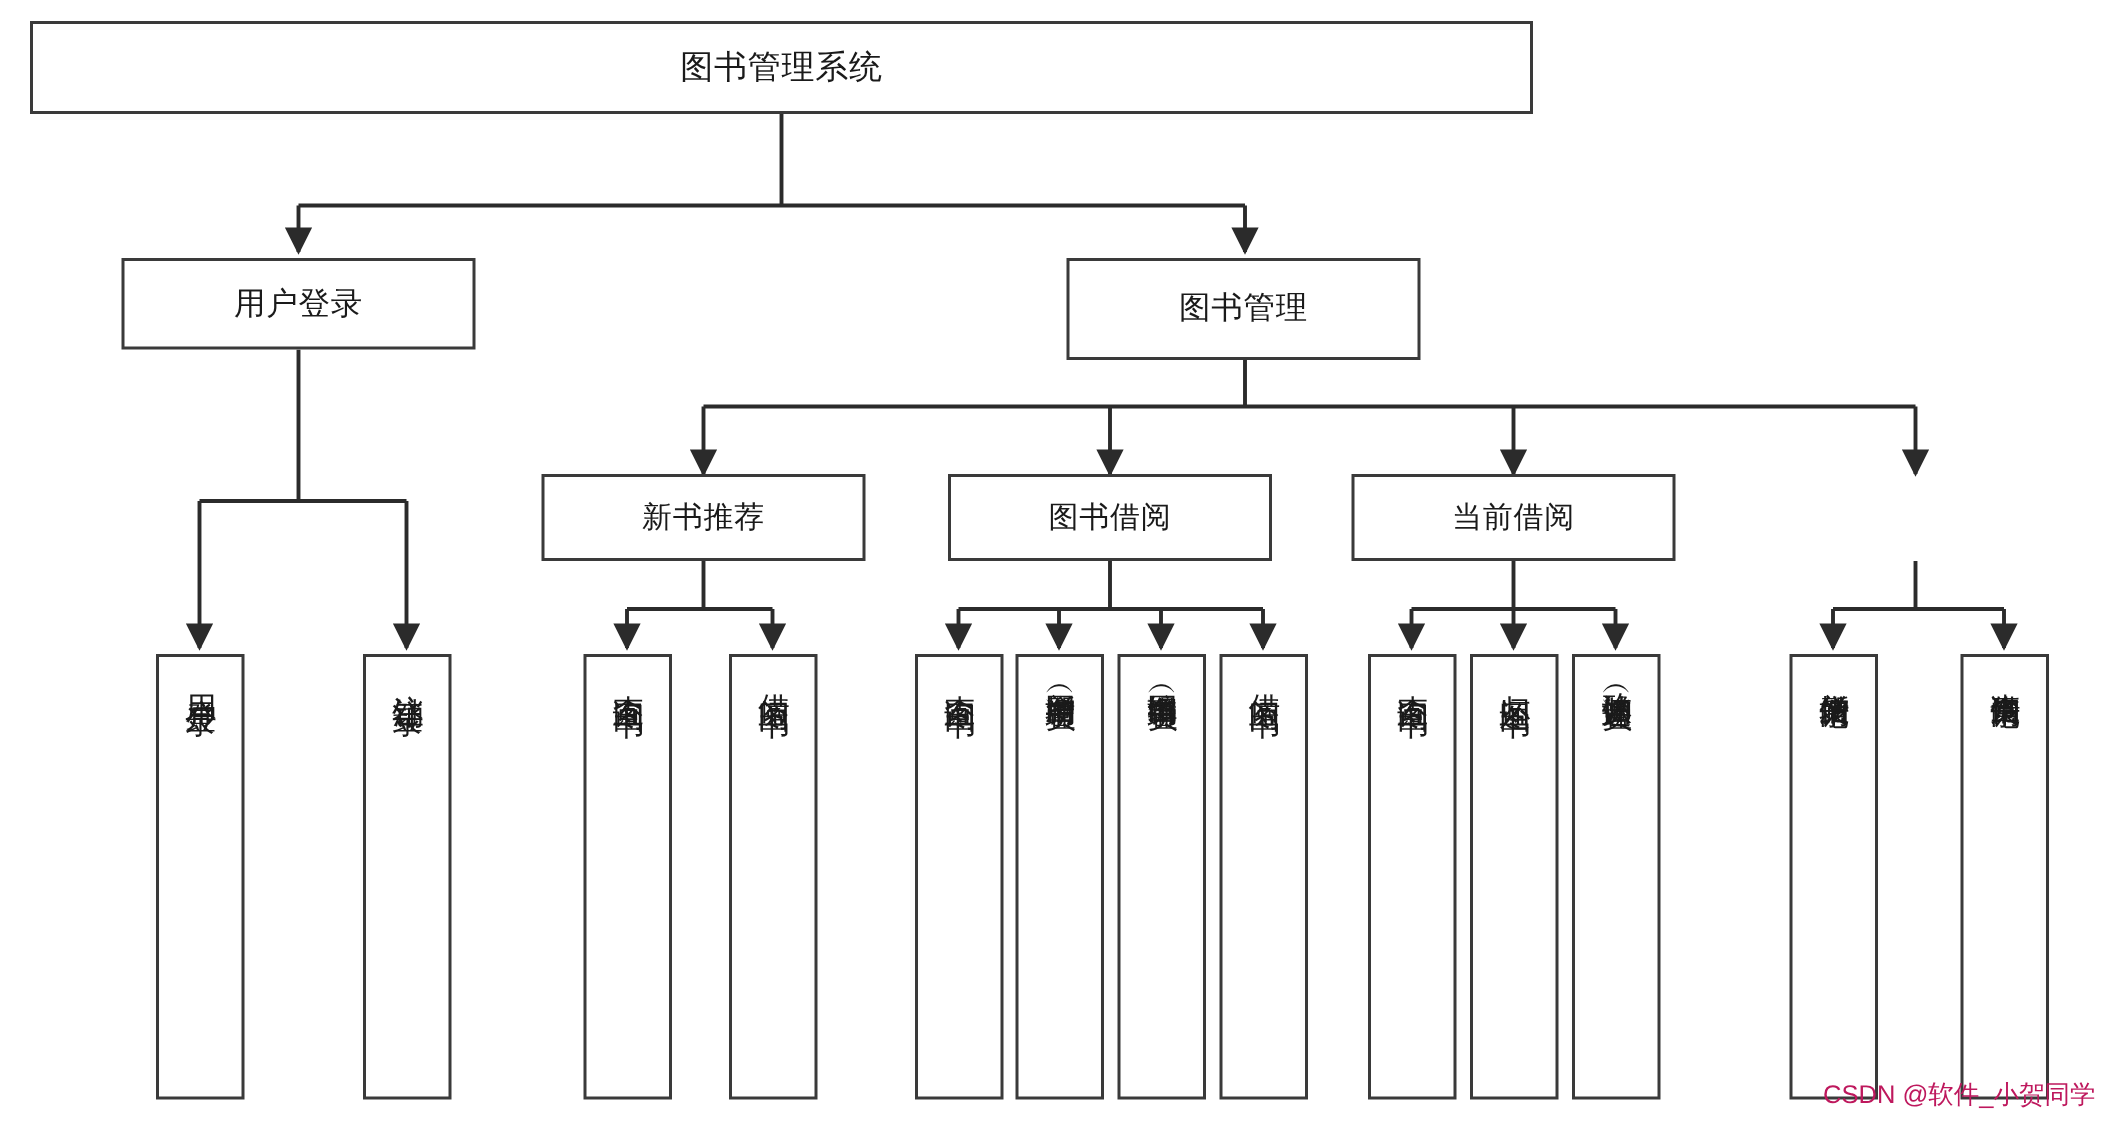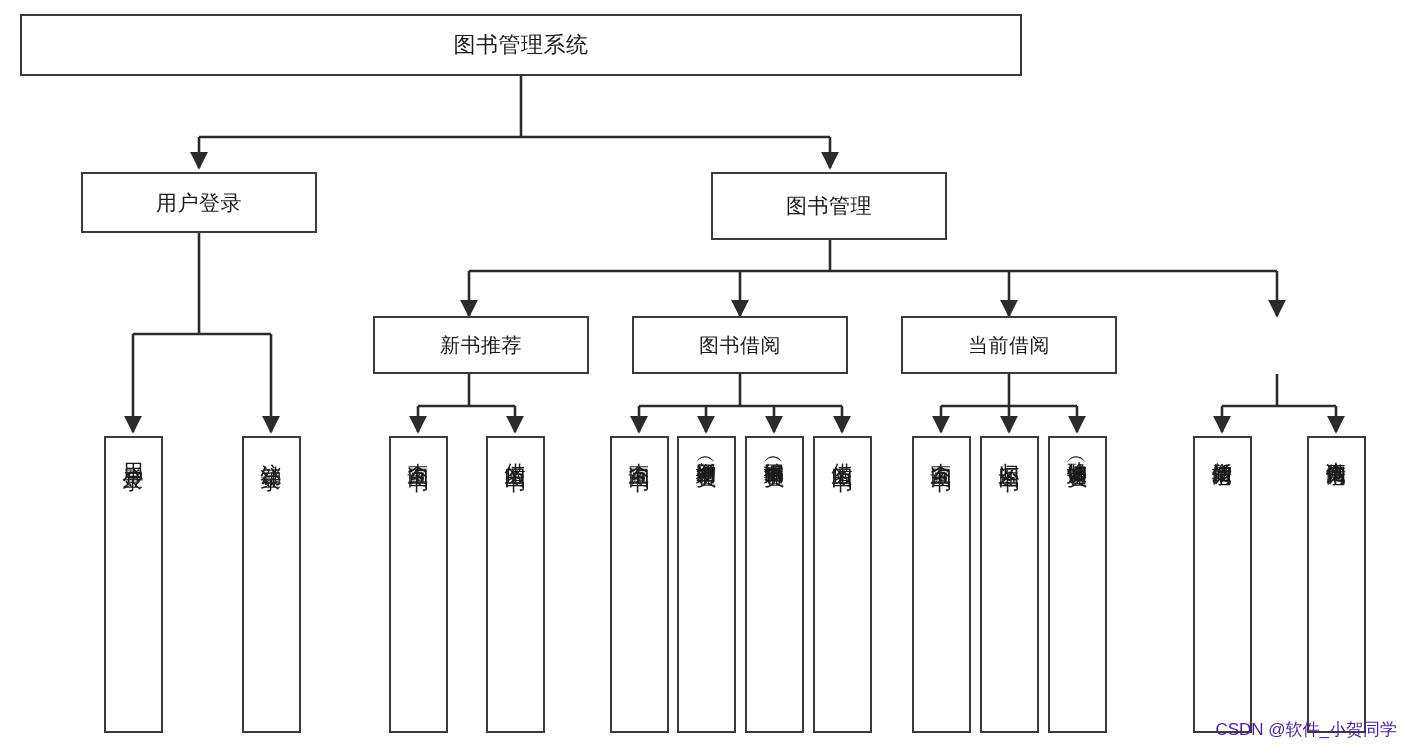--- a/index.html
+++ b/index.html
@@ -63,21 +63,21 @@
   }
   .node.leaf.tight .node-label {
     font-size: 20px;
     letter-spacing: 1px;
   }
   #watermark {
     position: absolute;
     right: 8px;
     bottom: 6px;
     font-size: 17px;
-    color: #4c1d95;
+    color: #be185d;
     z-index: 5;
     white-space: nowrap;
     font-family: "Liberation Sans", "DejaVu Sans", sans-serif;
   }
 </style>
 </head>
 <body>
 
 <div id="diagram-root">
 
@@ -136,21 +136,21 @@
   </div>
 
   <div class="node level-1" style="left:81px; top:172px; width:236px; height:61px;">
     <span class="node-label">用户登录</span>
   </div>
 
   <div class="node level-1" style="left:711px; top:172px; width:236px; height:68px;">
     <span class="node-label">图书管理</span>
   </div>
 
-  <div class="node level-2" style="left:361px; top:316px; width:216px; height:58px;margin-left:12px;">
+  <div class="node level-2" style="left:361px; top:316px; width:216px; height:58px;">
     <span class="node-label">新书推荐</span>
   </div>
 
   <div class="node level-2" style="left:901px; top:316px; width:216px; height:58px;">
     <span class="node-label">当前借阅</span>
   </div>
 
   <div class="node level-2" style="left:632px; top:316px; width:216px; height:58px;">
     <span class="node-label">图书借阅</span>
   </div>

